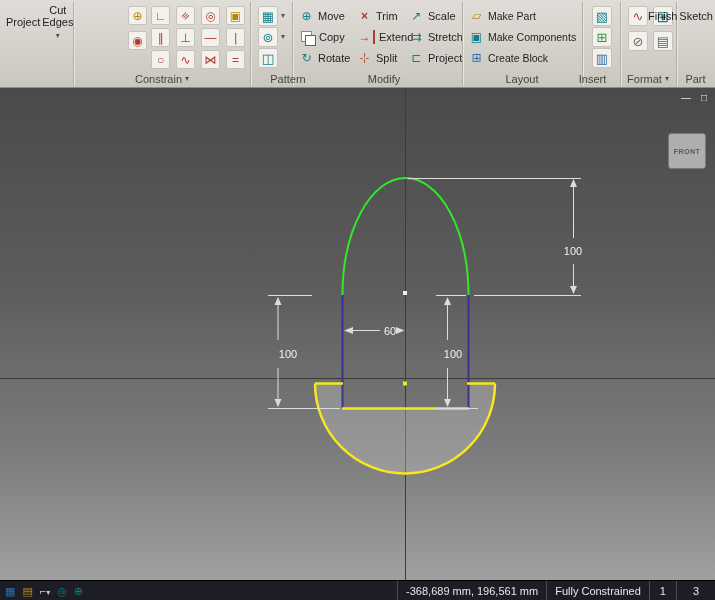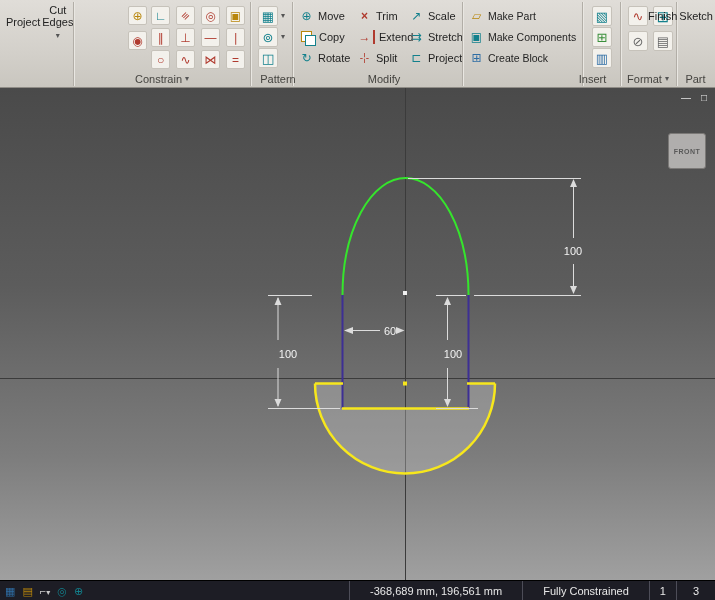--- a/index.html
+++ b/index.html
@@ -44,21 +44,21 @@
   .viewcube{position:absolute;left:668px;top:45px;width:36px;height:34px;background:#b9b7b5;
             border:1px solid #7f7d7b;border-radius:3px;display:flex;align-items:center;
             justify-content:center;font-size:7px;font-weight:bold;letter-spacing:.5px;
             color:#5a5a5a;opacity:.92;}
   
   .statusbar{position:absolute;top:580px;left:0;width:715px;height:20px;background:#1d1d25;
              border-top:1px solid #000;box-sizing:border-box;display:flex;align-items:center;
              color:#e8e8e8;font-size:11px;}
   .sb-left{display:flex;align-items:center;gap:7px;padding-left:5px;flex:1;}
   .sb-ico{font-size:11px;line-height:18px;}
-  .sb-seg{height:20px;display:flex;align-items:center;padding:0 20px;border-left:1px solid #4d4d58;white-space:nowrap;}
+  .sb-seg{height:20px;display:flex;align-items:center;padding:0 8px;border-left:1px solid #4d4d58;white-space:nowrap;}
 </style>
 </head>
 <body>
 
 <div class="app">
 
   <div class="ribbon">
 
     <div class="bigbtn" style="left:4px;width:66px;">
       <svg width="30" height="26">
@@ -203,25 +203,28 @@
         <polyline points="3,13 10,21 25,3" fill="none" stroke="#2f9e3f" stroke-width="5" stroke-linecap="round" stroke-linejoin="round"></polyline>
       </svg>
       <span class="cap">Finish</span>
       <span class="cap">Sketch</span>
     </div>
 
     <div class="plabel" style="left:74px;width:176px;">
       <span>Constrain</span>
       <span class="dd">▾</span>
     </div>
-    <div class="plabel" style="left:252px;width:52px;justify-content:center;">
+    <div class="plabel" style="left:262px;width:52px;justify-content:center;">
       <span>Pattern</span>
     </div>
     <div class="plabel" style="left:292px;width:184px;">
       <span>Modify</span>
+    </div>
+    <div class="plabel" style="left:462px;width:120px;">
+      <span>Layout</span>
     </div>
     <div class="plabel" style="left:582px;width:21px;">
       <span>Insert</span>
     </div>
     <div class="plabel" style="left:620px;width:56px;">
       <span>Format</span>
       <span class="dd">▾</span>
     </div>
     <div class="plabel" style="left:676px;width:39px;">
       <span>Part</span>

